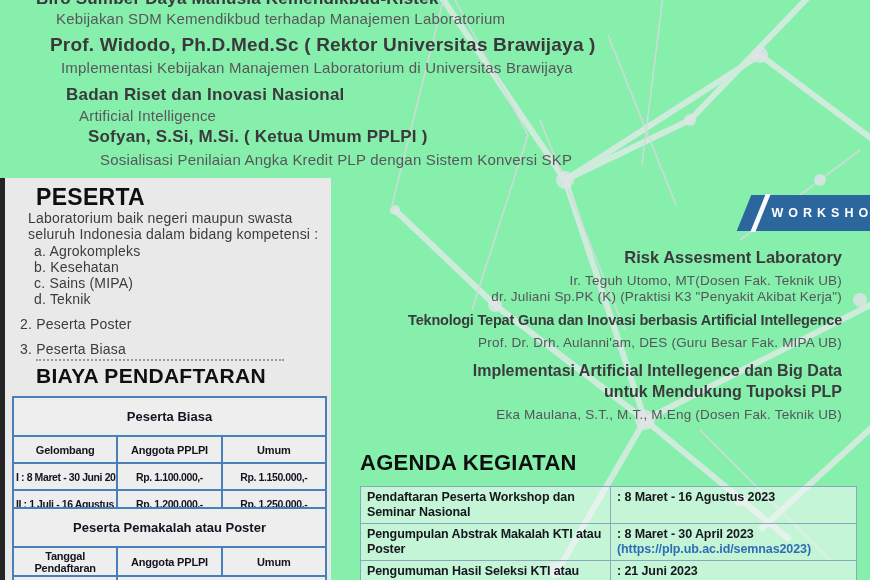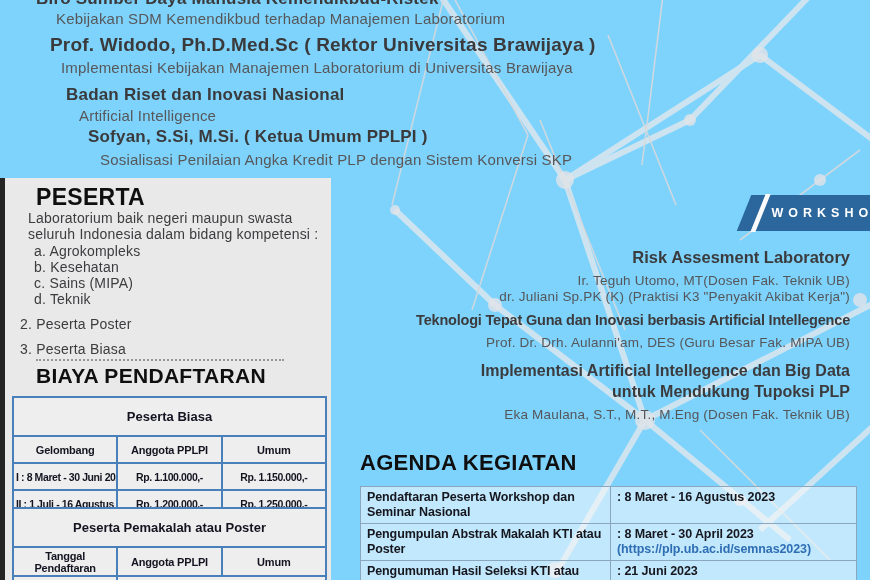--- a/index.html
+++ b/index.html
@@ -1,19 +1,19 @@
 <!DOCTYPE html>
 <html><head>
 <meta charset="utf-8">
 <style>
   * { margin:0; padding:0; box-sizing:border-box; }
   html,body { background:#ffffff; }
   .canvas {
     position:relative; width:870px; height:580px; overflow:hidden;
-    background:#7dd3fc;
+    background:#86efac;
     font-family:"Liberation Sans", sans-serif;
     color:#3a3a3c;
   }
   .plexus { position:absolute; left:0; top:0; z-index:0; }
 
   
   .spk { position:absolute; white-space:nowrap; z-index:2; }
   .spk-name { font-weight:bold; font-size:17px; color:#3a3a3c; letter-spacing:.2px; }
   .spk-topic { font-size:15px; color:#57575a; letter-spacing:.2px; }
 
@@ -66,21 +66,21 @@
   }
   .badge-stripe { position:absolute; left:13px; top:-2px; width:5px; height:38px; background:#fbfbfc; }
   .badge-text {
     position:absolute; left:24px; top:0; width:120px; height:34px;
     transform:skewX(22deg);
     color:#ffffff; font-weight:bold; font-size:12.5px; letter-spacing:5px;
     display:flex; align-items:center; justify-content:center;
   }
 
   
-  .sess { position:absolute; right:20px; white-space:nowrap; text-align:center; z-index:2; }
+  .sess { position:absolute; right:28px; white-space:nowrap; text-align:center; z-index:2; }
   .sess-title { font-weight:bold; color:#3b3b3e; }
   .sess-sub { font-size:13.5px; color:#55565a; letter-spacing:.2px; }
 
   
   .agenda-h { position:absolute; left:360px; top:450px; font-size:22px; font-weight:800; color:#0f0f10; letter-spacing:.3px; z-index:2; }
   table.agenda {
     position:absolute; left:360px; top:486px; width:497px;
     border-collapse:collapse; table-layout:fixed; z-index:2;
     background:rgba(250,250,251,.55);
   }

